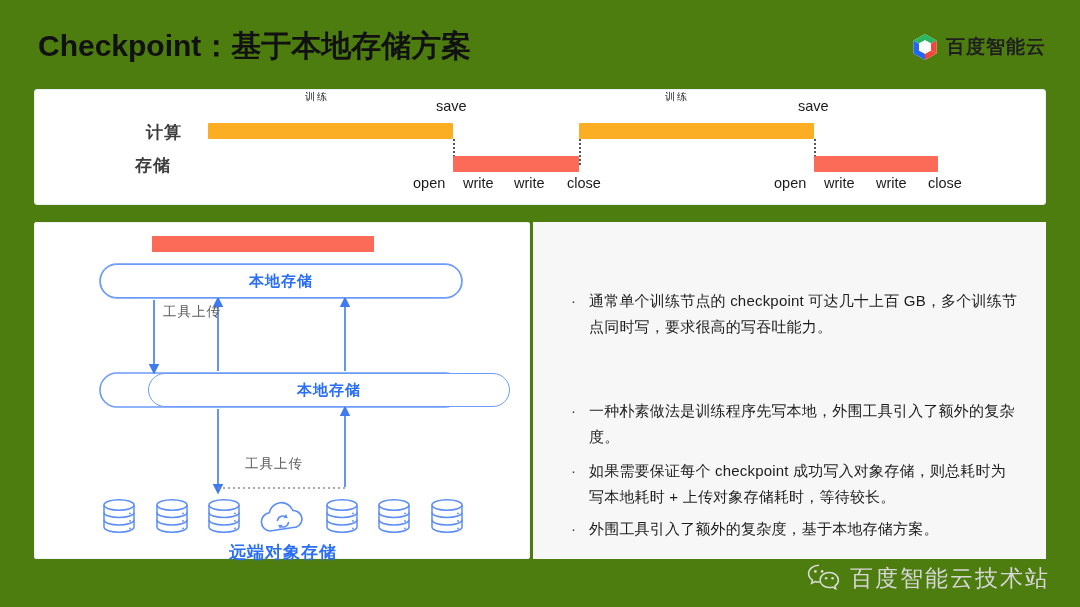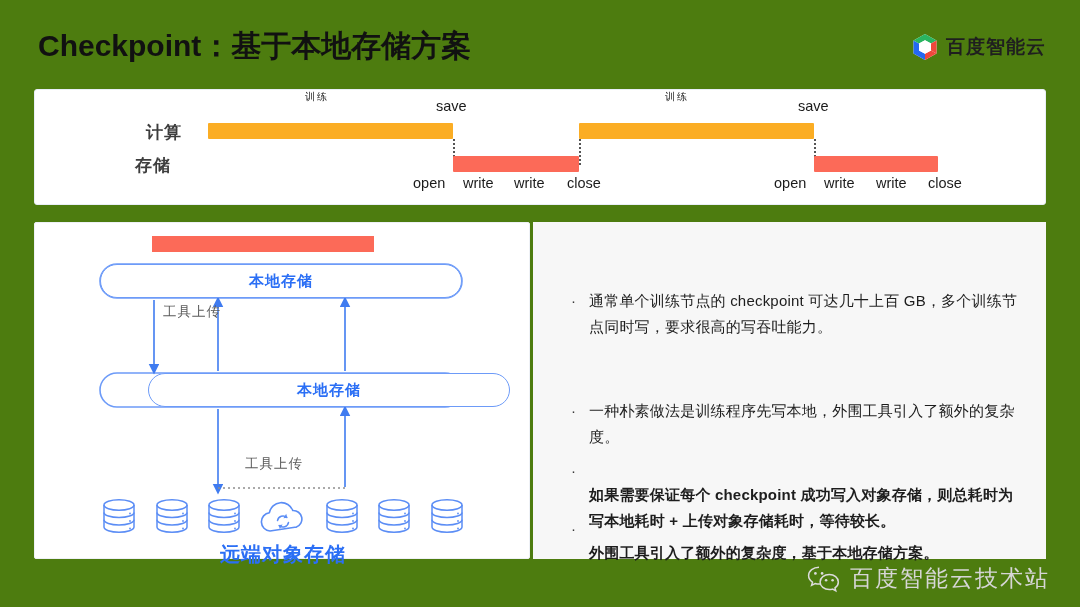--- a/index.html
+++ b/index.html
@@ -66,48 +66,48 @@
   .pill-train { left: 99px; top: 263px; width: 362px; height: 34px; }
   .pill-local { left: 99px; top: 372px; width: 362px; height: 34px; margin-left: 48px; }
 
   .arrow-label {
     position: absolute; font-size: 13.5px; color: #5a5a5a;
     letter-spacing: 1px; white-space: nowrap; background: transparent;
   }
 
   .store-label {
     position: absolute; left: 0; top: 540px; width: 496px; text-align: center;
-    font-size: 20px; font-weight: bold; color: #2B6FF5; letter-spacing: 1px;
+    font-size: 17px; font-weight: bold; color: #2B6FF5; letter-spacing: 1px;
   }
   .db-row {
     position: absolute; left: 98px; top: 492px; width: 366px; height: 46px;
     display: flex; align-items: center; justify-content: space-between;
   }
 
   
   .note-h {
     position: absolute; font-size: 16px; font-weight: bold; color: #2F6BEA;
     letter-spacing: 0.5px; white-space: nowrap;
   }
   .note-h1 { left: 38px; top: 38px; }
   .note-h2 { left: 38px; top: 148px; }
 
   .bullet { position: absolute; display: flex; gap: 13px; width: 452px; }
   .dot { flex: 0 0 auto; color: #3a3a3a; font-size: 15px; line-height: 25px; }
   .btxt { font-size: 15px; line-height: 26px; color: #1d1d1d; letter-spacing: 0.2px; }
-  .btxt.strong { font-weight: bold; margin-top: 24px; }
+  .btxt.strong { font-weight: normal; }
   .b1 { left: 38px; top: 66px; }
   .b2 { left: 38px; top: 176px; }
   .b3 { left: 38px; top: 236px; }
   .b4 { left: 38px; top: 294px; }
 
   
   .watermark {
     position: absolute; right: 30px; bottom: 13px;
-    display: flex; align-items: flex-end; gap: 9px;
+    display: flex; align-items: flex-start; gap: 9px;
     color: #d6d6d6; font-size: 23px; letter-spacing: 2px; white-space: nowrap;
   }
 </style>
 </head>
 <body>
 
 <div class="slide">
 
   <div class="header">
     <div class="page-title">Checkpoint：基于本地存储方案</div>

